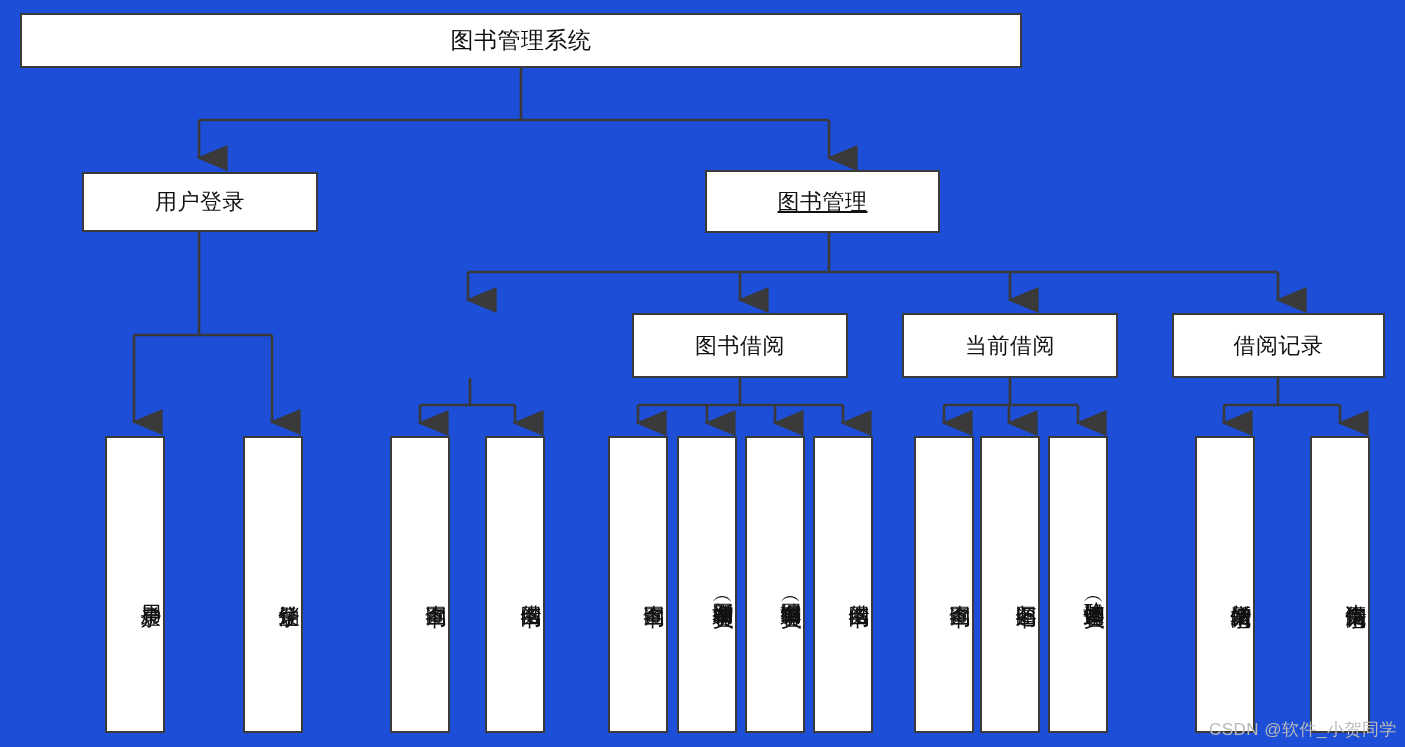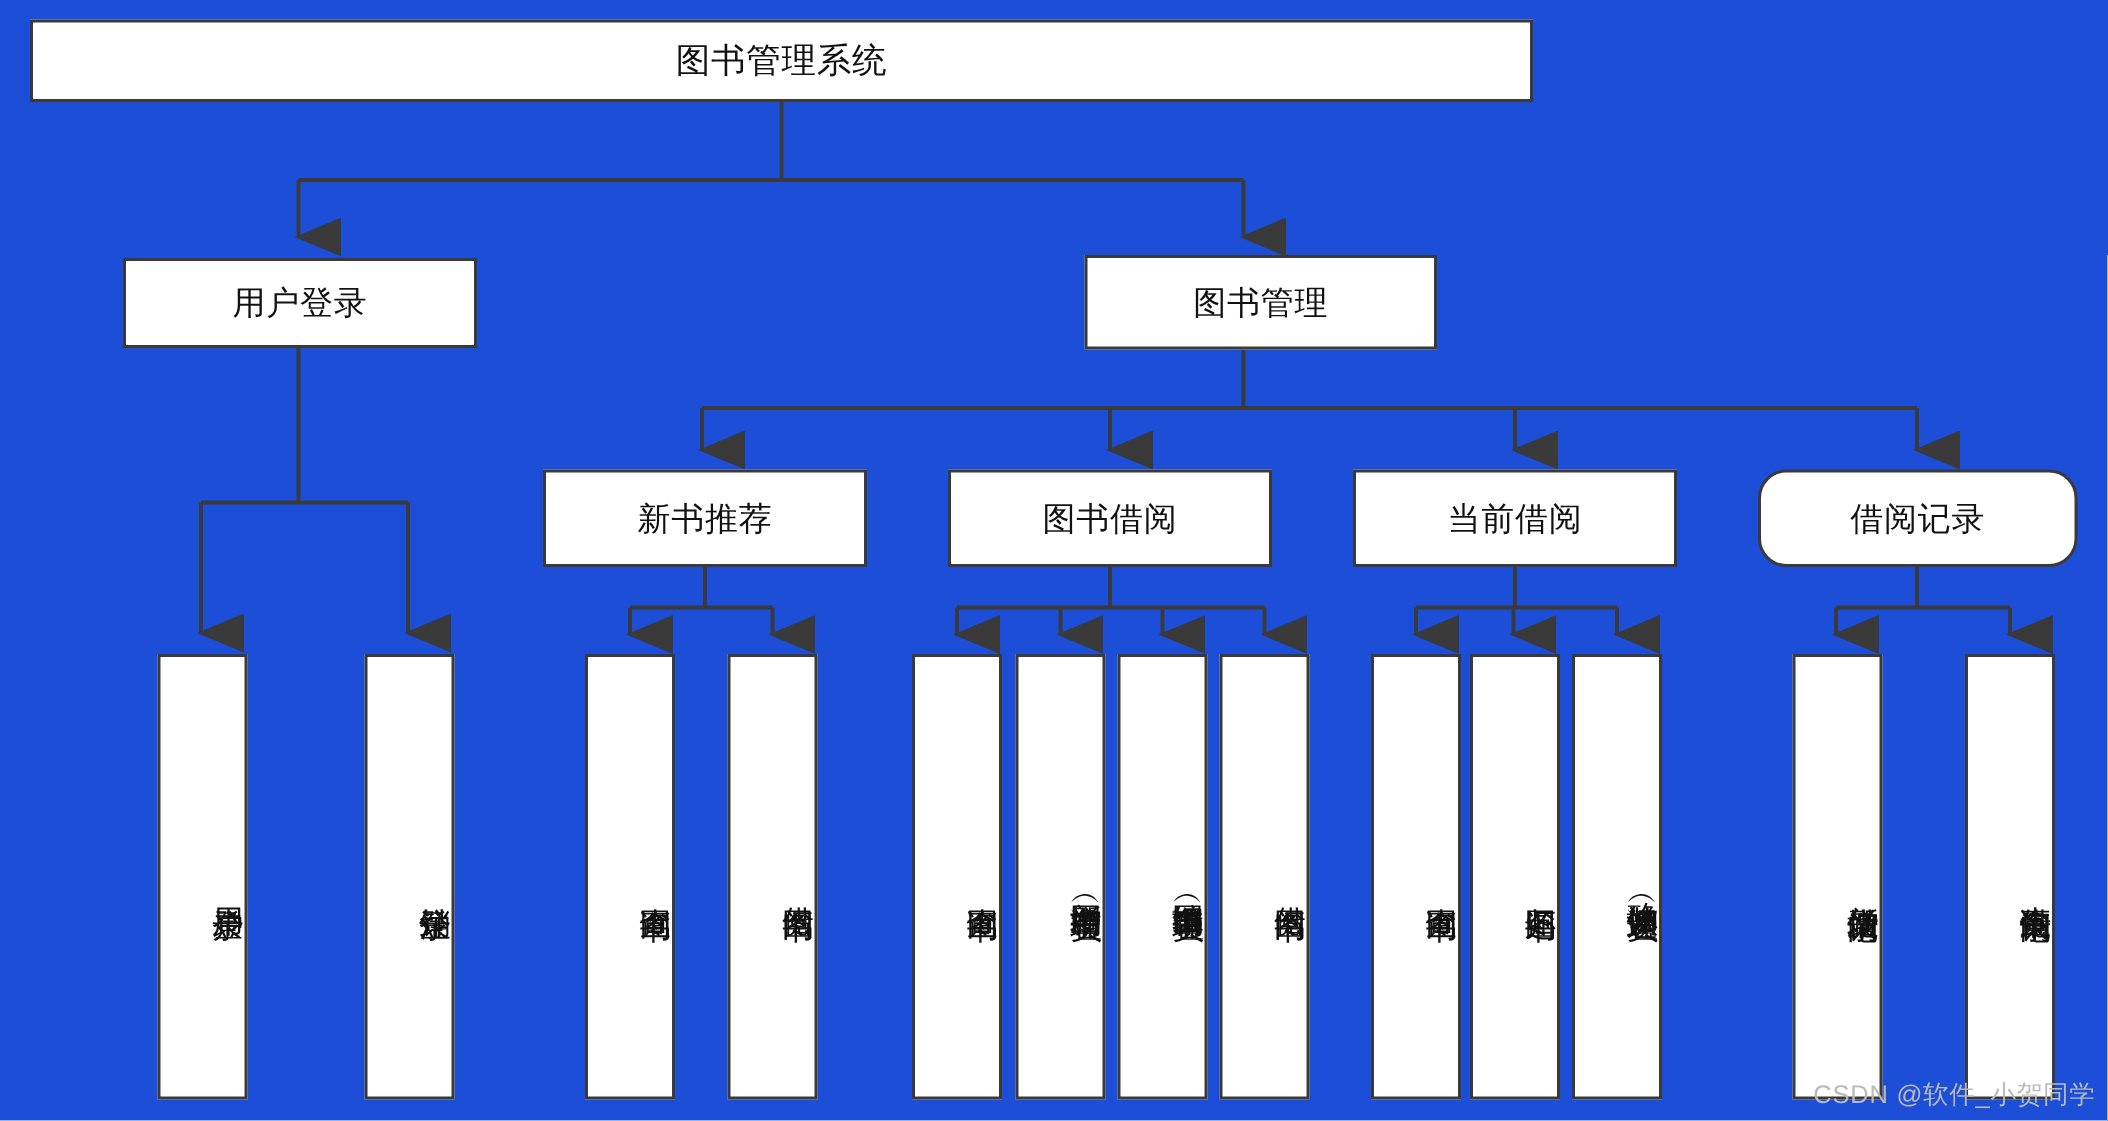--- a/index.html
+++ b/index.html
@@ -117,26 +117,25 @@
       <path d="M 1278 378 L 1278 405"></path>
       <path d="M 1224 405 L 1340 405"></path>
       <path d="M 1224 405 L 1224 423" marker-end="url(#arrow)"></path>
       <path d="M 1340 405 L 1340 423" marker-end="url(#arrow)"></path>
     </g>
   </svg>
 
   <div class="node h root" style="left:20px; top:13px; width:1002px; height:55px;">图书管理系统</div>
 
   <div class="node h" style="left:82px; top:172px; width:236px; height:60px;">用户登录</div>
-  <div class="node h" style="left:723px; top:170px; width:235px; height:63px;">图书管理</div>
+  <div class="node h" style="left:705px; top:170px; width:235px; height:63px;text-decoration:underline;">图书管理</div>
 
-  <div class="node h" style="left:362px; top:313px; width:216px; height:65px;">新书推荐</div>
   <div class="node h" style="left:902px; top:313px; width:216px; height:65px;">当前借阅</div>
   <div class="node h" style="left:632px; top:313px; width:216px; height:65px;">图书借阅</div>
-  <div class="node h" style="left:1172px; top:313px; width:213px; height:65px;border-radius:19px;">借阅记录</div>
+  <div class="node h" style="left:1172px; top:313px; width:213px; height:65px;">借阅记录</div>
 
   <div class="node v" style="left:105px; top:436px; width:60px; height:297px;">
     <span class="vtxt">用户登录</span>
   </div>
   <div class="node v" style="left:243px; top:436px; width:60px; height:297px;">
     <span class="vtxt">注销登录</span>
   </div>
 
   <div class="node v" style="left:390px; top:436px; width:60px; height:297px;">
     <span class="vtxt">查询图书</span>

